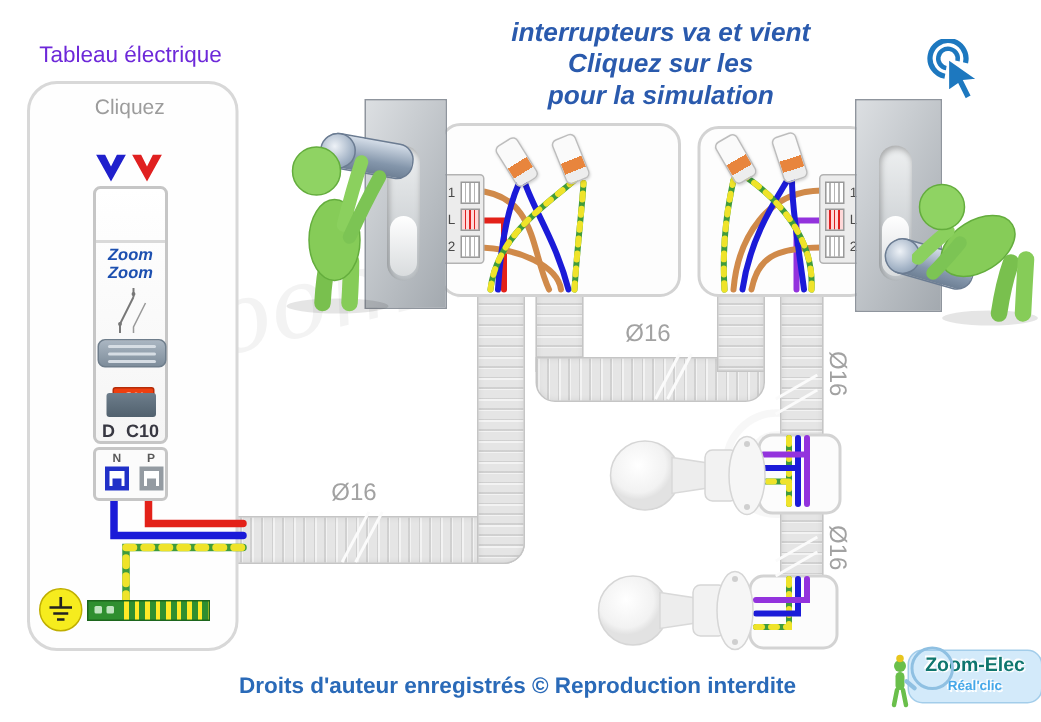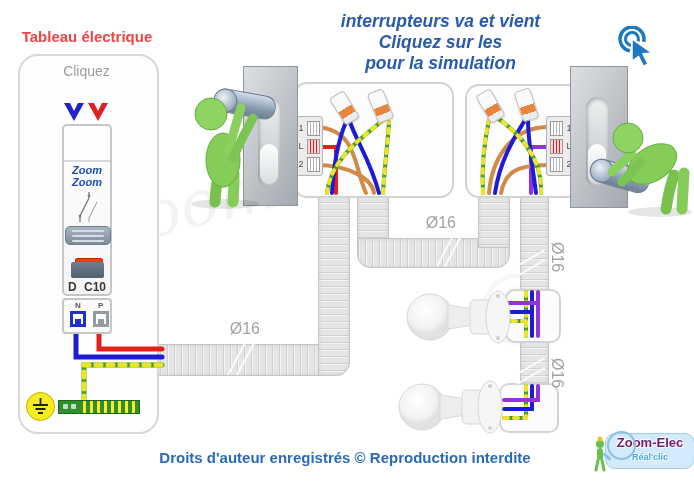--- a/index.html
+++ b/index.html
@@ -13,21 +13,21 @@
   .conduit{position:absolute;background-color:#e5e5e5;border:1px solid #c5c5c5;z-index:1;
            box-shadow:inset 0 0 5px rgba(0,0,0,0.07);}
   .conduit.h{background-image:repeating-linear-gradient(90deg,rgba(0,0,0,0.09) 0 1px,rgba(255,255,255,0.55) 1px 2px,transparent 2px 7px);}
   .conduit.v{background-image:repeating-linear-gradient(180deg,rgba(0,0,0,0.09) 0 1px,rgba(255,255,255,0.55) 1px 2px,transparent 2px 7px);}
   
   .box{position:absolute;background:#fdfdfd;border:2px solid #d3d3d3;border-radius:14px;z-index:2;}
   .jbox{position:absolute;background:#fcfcfc;border:2px solid #d3d3d3;border-radius:10px;z-index:2;}
   
   .panel{position:absolute;left:18px;top:54px;width:137px;height:376px;background:#fefefe;
          border:2px solid #d8d8d8;border-radius:20px;z-index:2;}
-  .gray-t{color:#ef4444;font-weight:bold;}
+  .gray-t{color:#6d28d9;}
   
   .breaker{position:absolute;left:62px;top:124px;width:50px;height:172px;background:linear-gradient(#ffffff,#f5f5f5);
            border:2px solid #c6c6c6;border-radius:5px;z-index:4;box-sizing:border-box;}
   .brk-div{position:absolute;left:0;right:0;top:34px;border-top:2px solid #d9d9d9;}
   .brk-brand{position:absolute;left:0;right:0;top:38px;text-align:center;color:#1d50b0;
              font-weight:bold;font-style:italic;font-size:11px;line-height:12px;}
   .brk-handle{position:absolute;left:1px;top:100px;width:44px;height:17px;background:linear-gradient(#aab6c2,#7e8d9b);
               border:1px solid #6e7d8b;border-radius:5px;}
   .brk-handle i{display:block;margin:3px 6px 0;height:2px;background:#d6dde4;border-radius:1px;}
   .brk-on{position:absolute;left:11px;top:132px;width:26px;height:13px;background:#ee3f10;border:1px solid #b52c08;
@@ -67,33 +67,33 @@
   .trow{display:flex;align-items:center;gap:3px;height:18px;padding:0 2px;}
   .tlabel{font-size:9px;color:#4a4a4a;width:6px;text-align:center;flex:0 0 auto;}
   .tpad{width:11px;height:13px;border:1px solid #9a9a9a;flex:0 0 auto;
         background:repeating-linear-gradient(90deg,#ffffff 0 2px,#b5b5b5 2px 3px);}
   .tpad.live{background:repeating-linear-gradient(90deg,#ffd9d9 0 2px,#dd2020 2px 3px);}
   
   .wago{position:absolute;width:15px;height:30px;border:1px solid #bdbdbd;border-radius:4px;z-index:4;
         background:linear-gradient(180deg,#fafafa 0 52%,#e8853d 52% 78%,#ededed 78%);
         box-shadow:0 1px 2px rgba(0,0,0,0.18);}
   
-  .dim{position:absolute;color:#a2a2a2;font-size:16px;z-index:6;text-align:right;}
+  .dim{position:absolute;color:#a2a2a2;font-size:16px;z-index:6;text-align:center;}
   .dim.vert{writing-mode:vertical-rl;}
   .slash{position:absolute;width:2px;background:#fbfbfb;z-index:5;}
   
   .title{position:absolute;left:288px;top:11px;width:305px;text-align:center;z-index:7;
          color:#2a5aad;font-weight:bold;font-style:italic;font-size:17.5px;line-height:21px;}
   .copyright{position:absolute;left:90px;top:449px;width:510px;text-align:center;z-index:7;
              color:#2a6ab8;font-weight:bold;font-size:15px;}
   
   .logo{position:absolute;left:592px;top:430px;width:102px;height:48px;z-index:7;}
   .logo-bubble{position:absolute;left:13px;top:3px;width:88px;height:34px;background:#d3eafa;
                border:1px solid #a3cdea;border-radius:10px;text-align:center;}
-  .logo-name{font-weight:bold;font-size:13px;color:#701a75;line-height:18px;
+  .logo-name{font-weight:bold;font-size:13px;color:#0f766e;line-height:18px;
              text-shadow:0 0 2px #fff,0 0 2px #fff,1px 1px 0 #fff,-1px -1px 0 #fff;}
   .logo-tag{font-weight:bold;font-size:9px;color:#45a7e8;line-height:10px;
             text-shadow:0 0 2px #fff,1px 1px 0 #fff,-1px -1px 0 #fff;}
   .magnifier{position:absolute;left:15px;top:1px;width:25px;height:25px;border:2px solid #8fc0e2;
              border-radius:50%;z-index:2;}
   .magnifier i{position:absolute;left:-7px;top:22px;width:10px;height:3px;background:#8fc0e2;
                transform:rotate(40deg);border-radius:2px;}
 </style>
 </head>
 <body>

